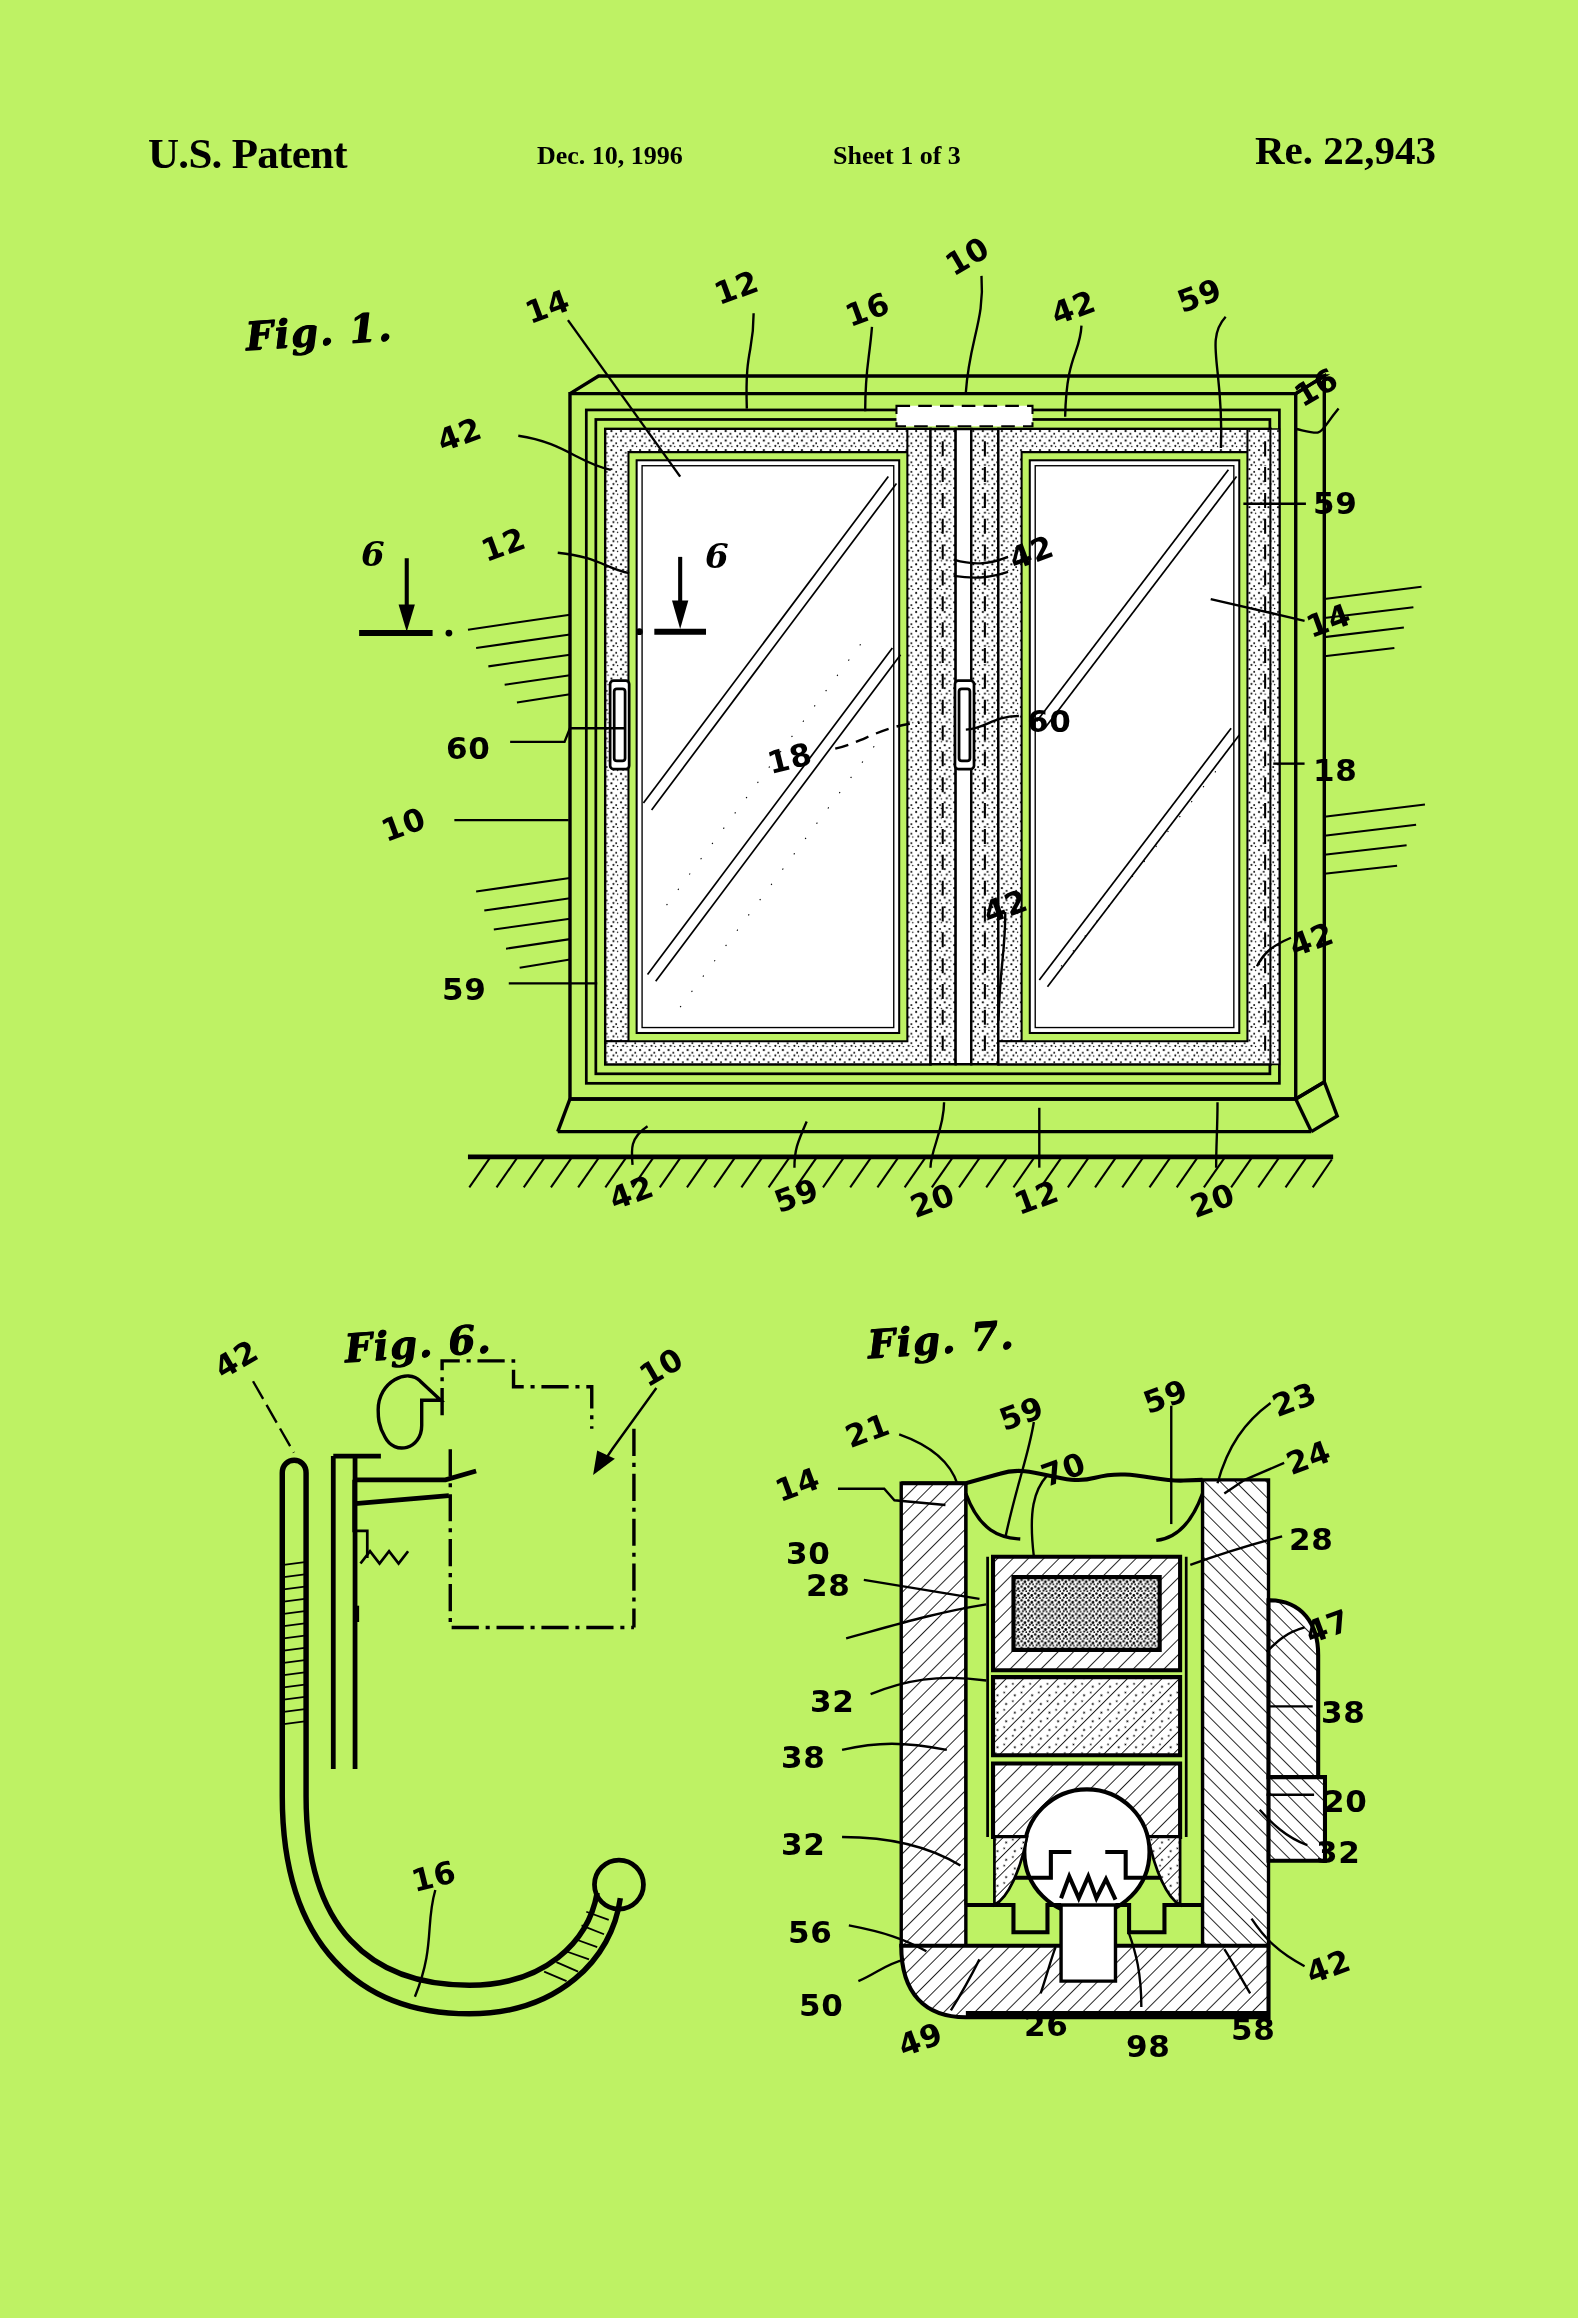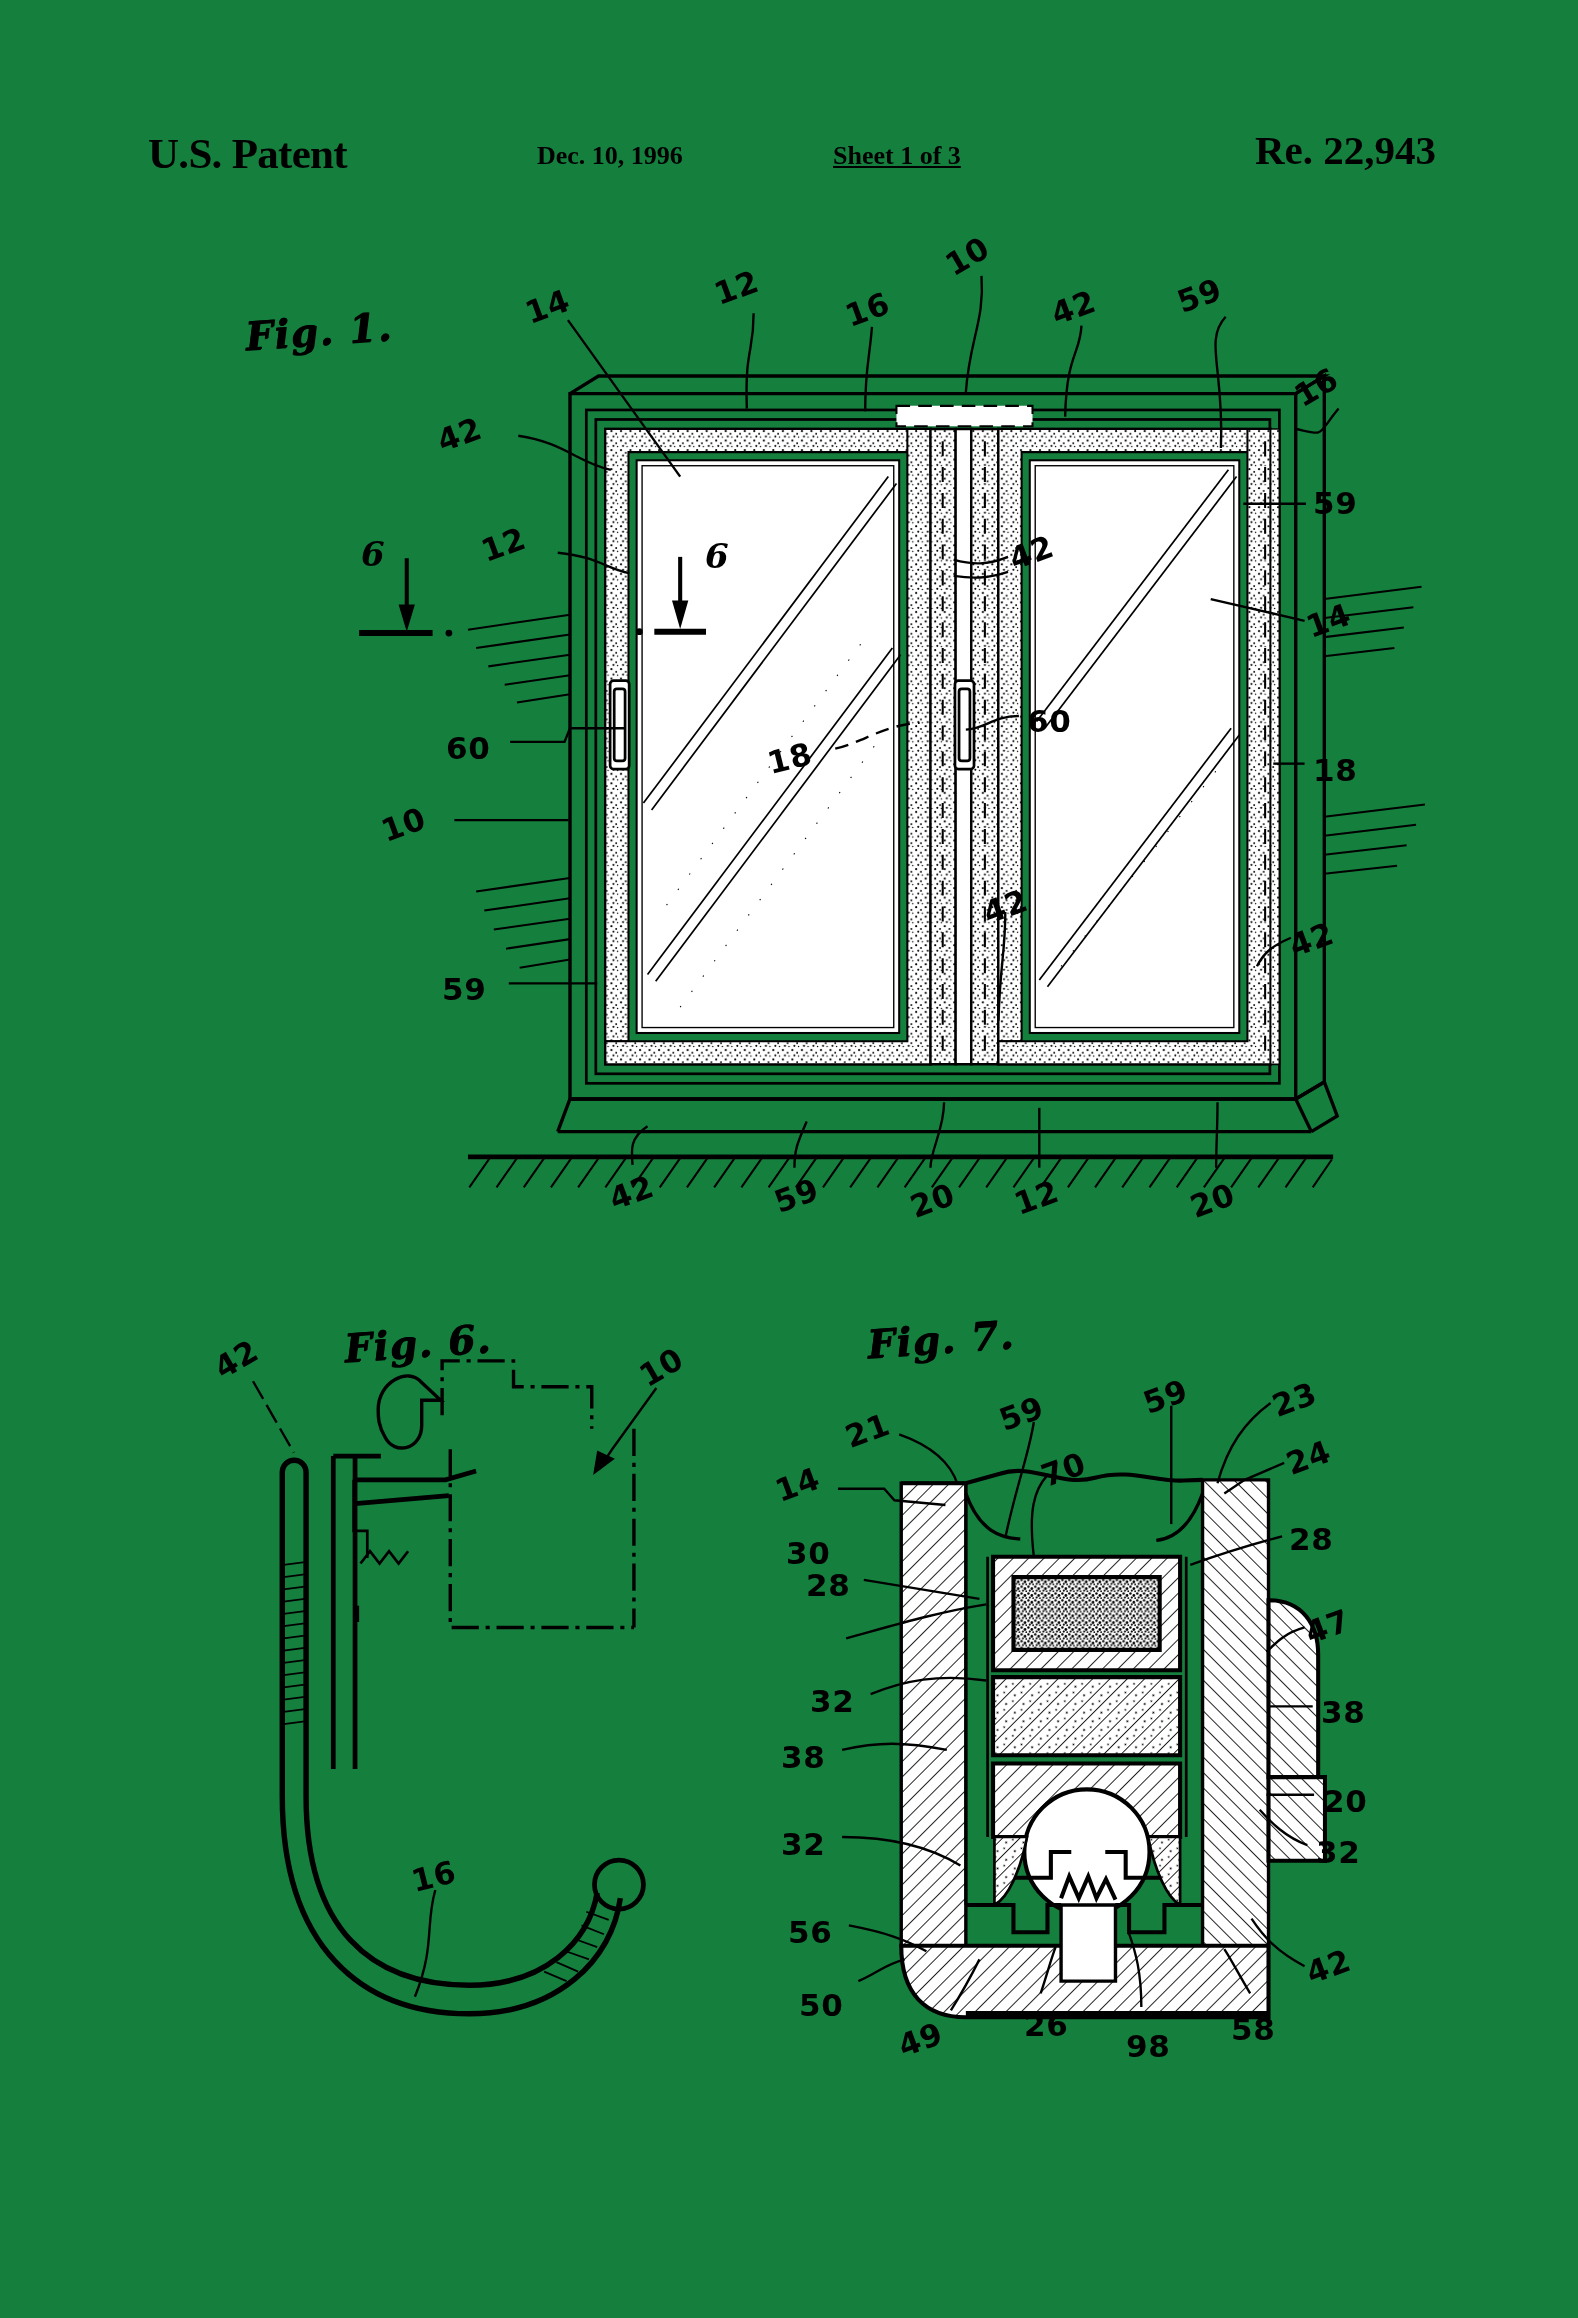--- a/index.html
+++ b/index.html
@@ -3,39 +3,39 @@
 <meta charset="utf-8">
 <style>
   html,body{margin:0;padding:0;background:#fff;}
   body{
     width:1578px;height:2319px;
     font-family:"Liberation Serif", serif;
     color:#000;
     position:relative;
     overflow:hidden;
   }
-  .page{position:absolute;inset:0;background:#15803d;}
+  .page{position:absolute;inset:0;background:#bef264;}
 
   
   .hdr{
     position:absolute;left:0;right:0;top:129px;height:61px;
   }
   .hdr-office{
     position:absolute;left:148px;top:0;
     font-family:"Liberation Serif", serif;
     font-weight:bold;font-size:43px;letter-spacing:-0.7px;
     white-space:nowrap;
   }
   .hdr-date{
     position:absolute;left:537px;top:12.2px;
     font-weight:bold;font-size:26px;white-space:nowrap;
   }
   .hdr-sheet{
     position:absolute;left:833px;top:12.2px;
-    font-weight:bold;font-size:26px;white-space:nowrap;text-decoration:underline;
+    font-weight:bold;font-size:26px;white-space:nowrap;
   }
   .hdr-num{
     position:absolute;right:142px;top:-2.7px;
     font-weight:bold;font-size:41px;white-space:nowrap;
   }
 
   
   .figlabel{
     position:absolute;
     font-family:"DejaVu Serif", serif;

